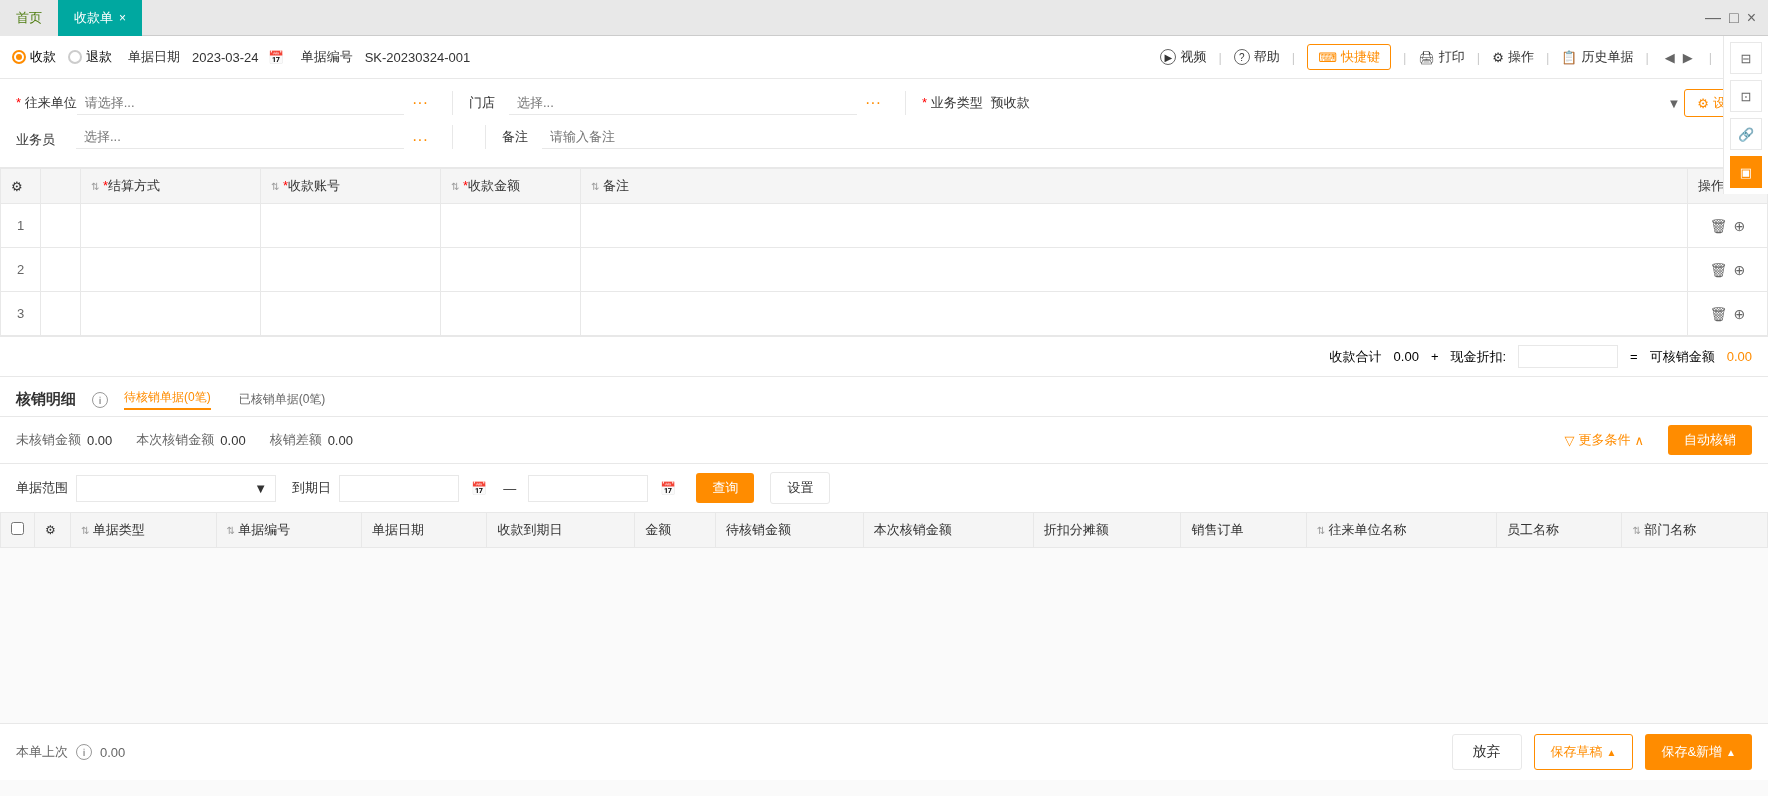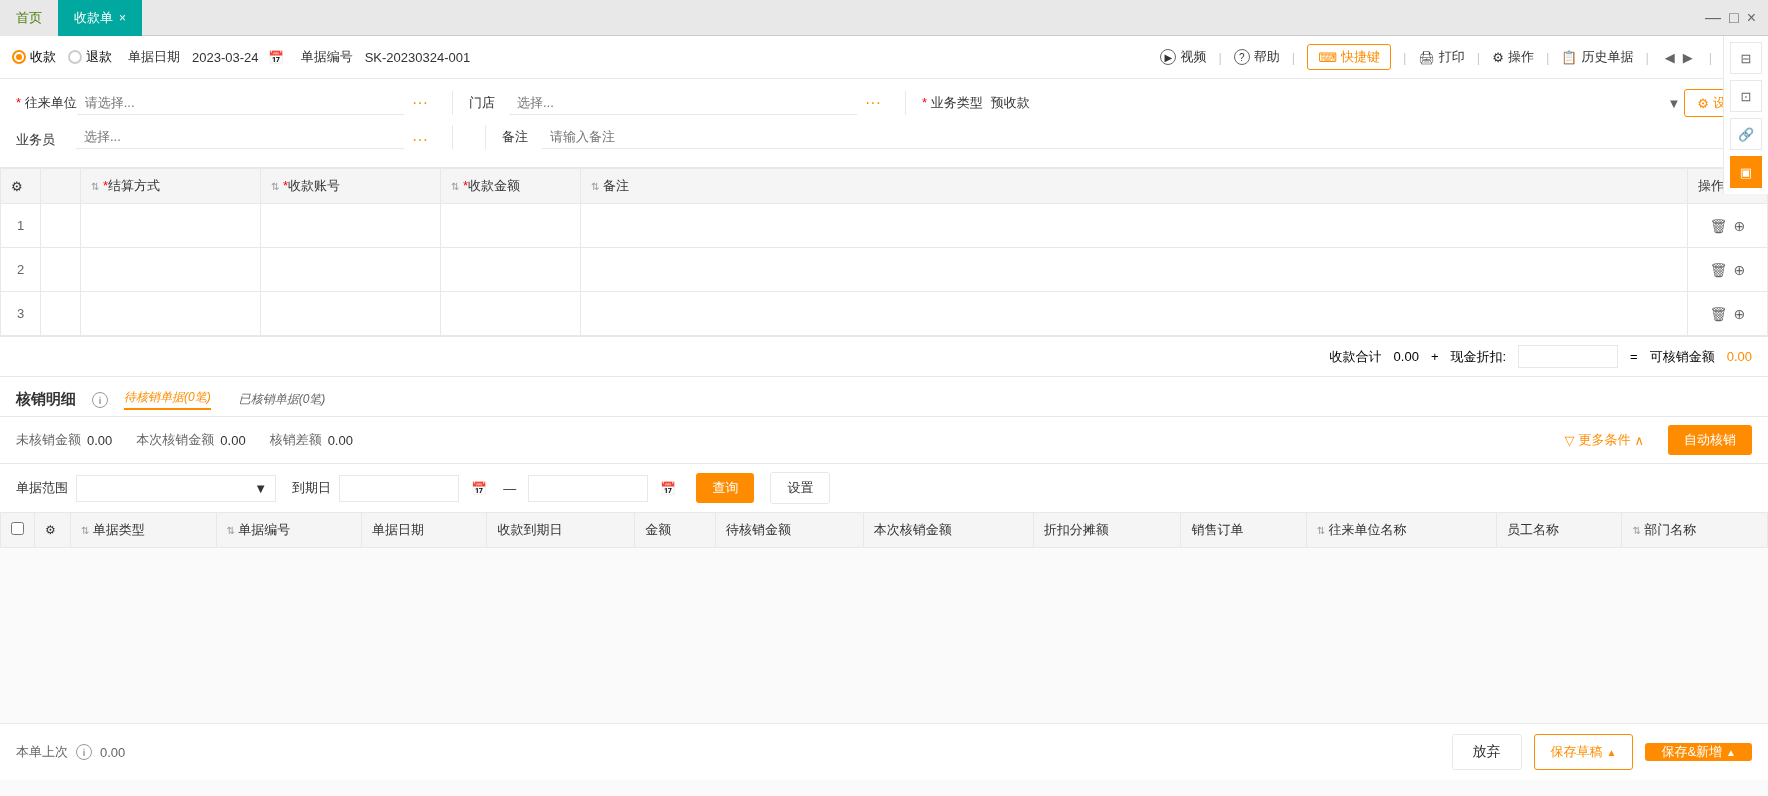--- a/index.html
+++ b/index.html
@@ -66,21 +66,21 @@
     
     
     .total-bar { display: flex; align-items: center; justify-content: flex-end; padding: 8px 16px; background: #fff; gap: 12px; border-bottom: 1px solid #e8e8e8; }
     .total-input { border: 1px solid #e8e8e8; padding: 3px 8px; width: 100px; }
 
     
     .verification-section { flex: 1; background: #fafafa; overflow-y: auto; }
     .verification-header { display: flex; align-items: center; padding: 12px 16px 6px; gap: 16px; background: #fff; border-bottom: 1px solid #e8e8e8; }
     .section-title { font-size: 15px; font-weight: bold; color: #333; }
     .info-icon { width: 16px; height: 16px; border-radius: 50%; border: 1px solid #999; display: inline-flex; align-items: center; justify-content: center; font-size: 10px; color: #666; cursor: pointer; }
-    .tab-link { color: #ff8c00; cursor: pointer; font-size: 12px; font-style: italic; }
+    .tab-link { color: #ff8c00; cursor: pointer; font-size: 12px; }
     .tab-link.active { color: #ff8c00; border-bottom: 2px solid #ff8c00; padding-bottom: 2px; }
     .tab-link.inactive { color: #666; }
     
     .verification-stats { display: flex; align-items: center; padding: 8px 16px; gap: 24px; background: #fff; }
     .stat-item { display: flex; align-items: center; gap: 6px; }
     .stat-label { color: #666; }
     .stat-value { color: #333; }
     .more-conditions { color: #ff8c00; cursor: pointer; display: flex; align-items: center; gap: 4px; margin-left: auto; }
     .auto-verify-btn { background: #ff8c00; color: #fff; border: none; padding: 6px 16px; border-radius: 3px; cursor: pointer; }
     
@@ -95,21 +95,21 @@
     .setting-btn-outline { border: 1px solid #e8e8e8; background: #fff; color: #333; padding: 6px 16px; border-radius: 3px; cursor: pointer; }
     
     
     .bottom-table { width: 100%; border-collapse: collapse; background: #fff; }
     .bottom-table th { background: #f5f5f5; border: 1px solid #e8e8e8; padding: 8px 10px; text-align: left; color: #333; font-weight: normal; white-space: nowrap; font-size: 12px; }
     .checkbox-cell { width: 30px; text-align: center; }
     
     
     .bottom-action-bar { display: flex; align-items: center; padding: 10px 16px; background: #fff; border-top: 1px solid #e8e8e8; position: fixed; bottom: 16px; width: 100%; }
     .bottom-info { display: flex; align-items: center; gap: 8px; color: #666; }
-    .bottom-actions { margin-left: auto; display: flex; gap: 12px; align-items: center; }
+    .bottom-actions { margin-left: auto; display: flex; gap: 12px; }
     .btn-discard { border: 1px solid #e8e8e8; background: #fff; color: #333; padding: 8px 20px; border-radius: 3px; cursor: pointer; font-size: 14px; }
     .btn-save-draft { border: 1px solid #ff8c00; background: #fff; color: #ff8c00; padding: 8px 16px; border-radius: 3px; cursor: pointer; font-size: 14px; display: flex; align-items: center; gap: 4px; }
     .btn-save-new { background: #ff8c00; color: #fff; border: none; padding: 0 16px; border-radius: 3px; cursor: pointer; font-size: 14px; display: flex; align-items: center; gap: 4px; }
     .chevron-down { font-size: 10px; }
     
     
     .right-panel { position: fixed; right: 0; top: 36px; display: flex; flex-direction: column; gap: 2px; background: #fff; border-left: 1px solid #e8e8e8; padding: 4px; }
     .right-panel-btn { width: 32px; height: 32px; display: flex; align-items: center; justify-content: center; cursor: pointer; color: #666; border: 1px solid #e8e8e8; margin: 2px; }
     .right-panel-btn.orange { background: #ff8c00; color: #fff; border-color: #ff8c00; }
     .required-star { color: red; }

